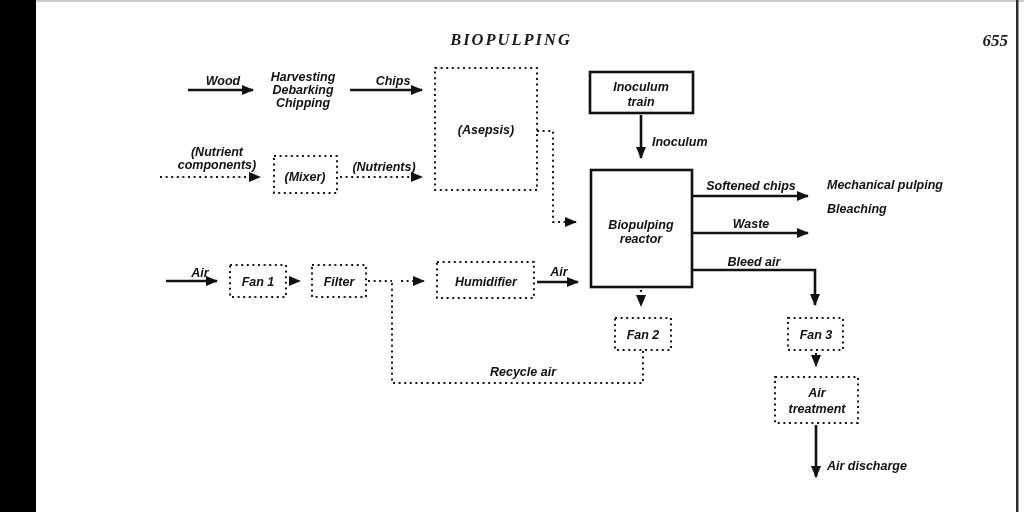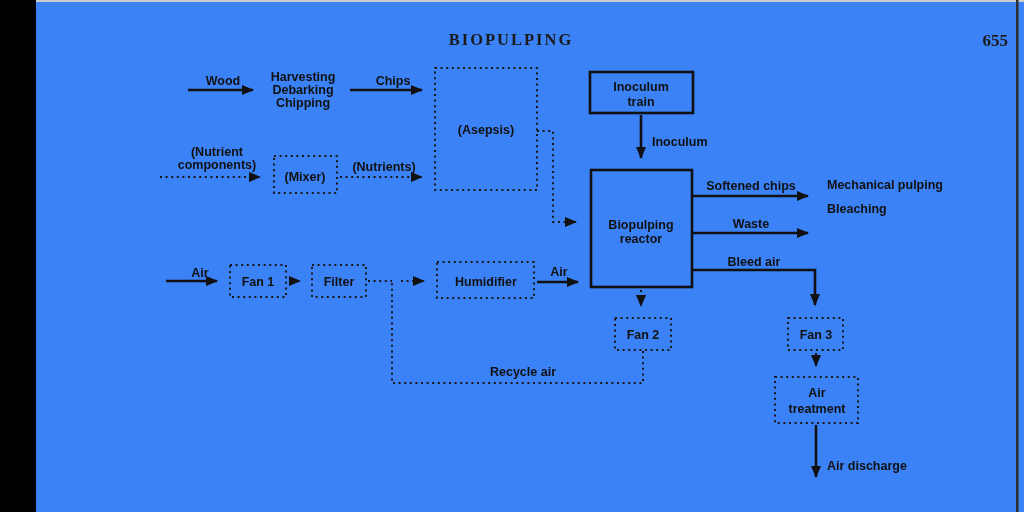--- a/index.html
+++ b/index.html
@@ -1,16 +1,16 @@
 <!DOCTYPE html>
 <html><head>
 <meta charset="utf-8">
 <style>
   html,body{margin:0;padding:0;background:#e9e9e9;}
-  #screen{position:relative;width:1024px;height:512px;background:#3b82f6;overflow:hidden;}
+  #screen{position:relative;width:1024px;height:512px;background:#ffffff;overflow:hidden;font-style:italic;}
   svg{position:absolute;left:0;top:0;}
   .ink-text{font-family:"Liberation Sans","DejaVu Sans",sans-serif;font-weight:600;font-size:12.5px;fill:#161616;}
   .serif-text{font-family:"Liberation Serif","DejaVu Serif",serif;font-weight:600;fill:#1b1b1b;}
   .solid-line{stroke:#161616;stroke-width:2.6;fill:none;}
   .solid-box{stroke:#161616;stroke-width:2.6;fill:none;}
   .dot-line{stroke:#1d1d1d;stroke-width:2;fill:none;stroke-dasharray:2 3.6;}
   .dot-box{stroke:#1d1d1d;stroke-width:2;fill:none;stroke-dasharray:2 3.6;}
   .scanned{filter:blur(0.28px) contrast(1.05);}
 </style>
 </head>

